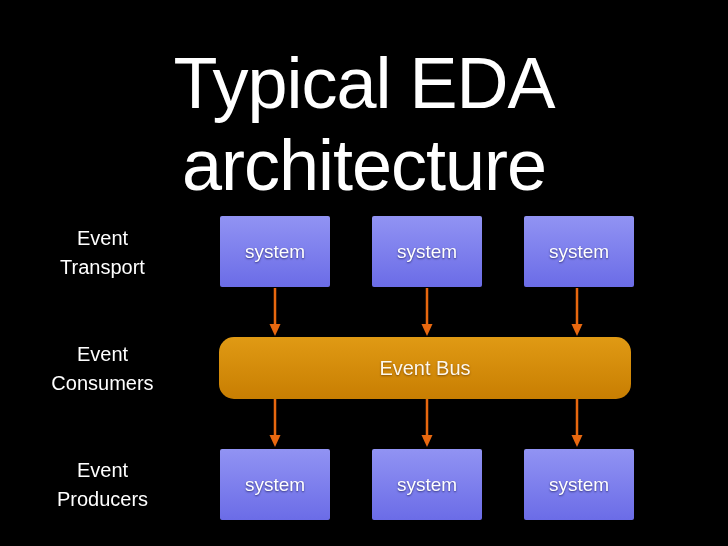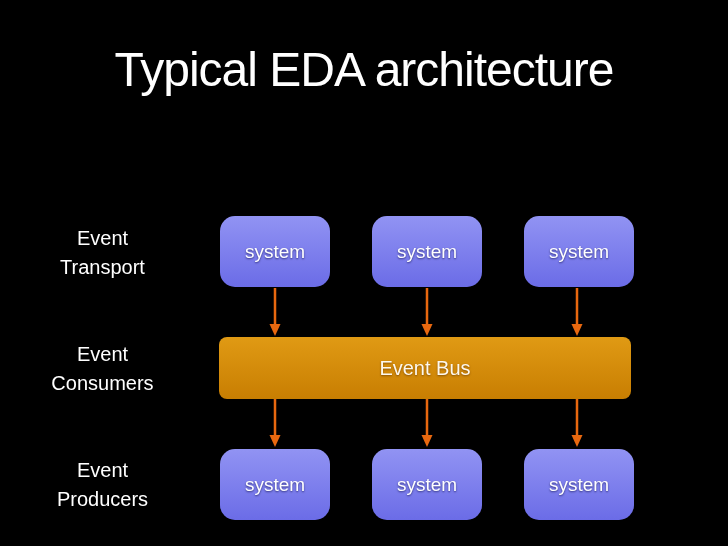--- a/index.html
+++ b/index.html
@@ -15,42 +15,42 @@
     overflow: hidden;
     font-family: "Liberation Sans", sans-serif;
   }
   .title {
     position: absolute;
     top: 42px;
     left: 0;
     width: 100%;
     margin: 0;
     text-align: center;
-    font-size: 48px;
+    font-size: 72px;
     font-weight: 400;
     letter-spacing: -1px;
     color: var(--text, #ffffff);
   }
   .row-label {
     position: absolute;
     left: 0;
     width: 205px;
     text-align: center;
     color: var(--text, #ffffff);
     font-size: 20px;
     line-height: 29px;
   }
   .row-label.producers { top: 224px; }
   .row-label.transport { top: 340px; }
   .row-label.consumers { top: 456px; }
   .sys-box {
     position: absolute;
     width: 110px;
     height: 71px;
-    border-radius: 15px;
+    border-radius: 2px;
     background: linear-gradient(180deg,
       var(--box-top, #9193f3) 0%,
       var(--box-bottom, #6b6ce7) 100%);
     display: flex;
     align-items: center;
     justify-content: center;
     color: var(--text, #ffffff);
     font-size: 19px;
     text-shadow: 0 1px 2px rgba(0, 0, 50, 0.6);
   }
@@ -58,21 +58,21 @@
   .row-bottom { top: 449px; }
   .col-1 { left: 220px; }
   .col-2 { left: 372px; }
   .col-3 { left: 524px; }
   .event-bus {
     position: absolute;
     left: 219px;
     top: 337px;
     width: 412px;
     height: 62px;
-    border-radius: 8px;
+    border-radius: 15px;
     background: linear-gradient(180deg,
       var(--bus-top, #e09a14) 0%,
       var(--bus-bottom, #c87e02) 100%);
     display: flex;
     align-items: center;
     justify-content: center;
     color: #fdf8ee;
     font-size: 20px;
     text-shadow: 0 1px 2px rgba(80, 40, 0, 0.6);
   }

